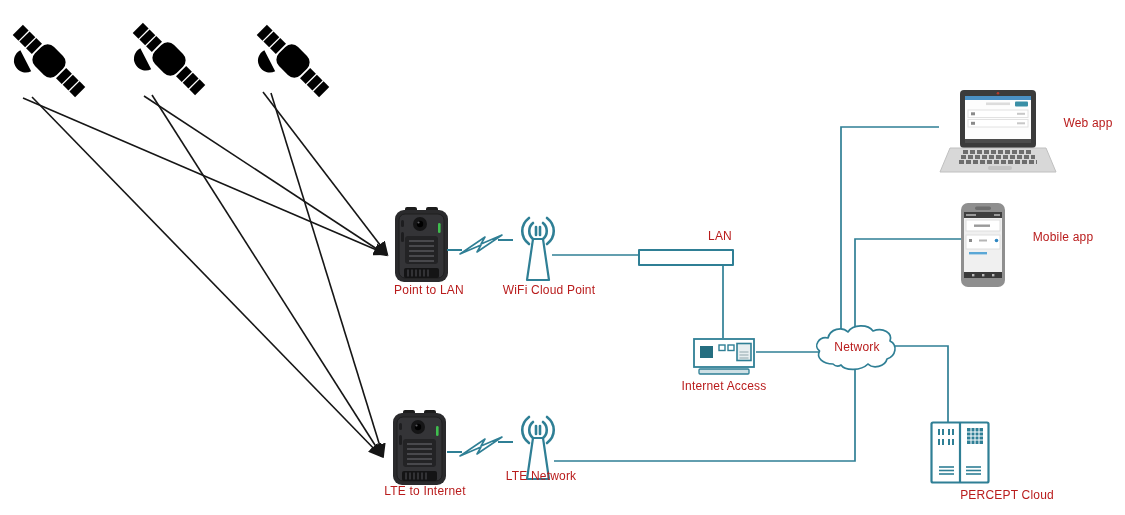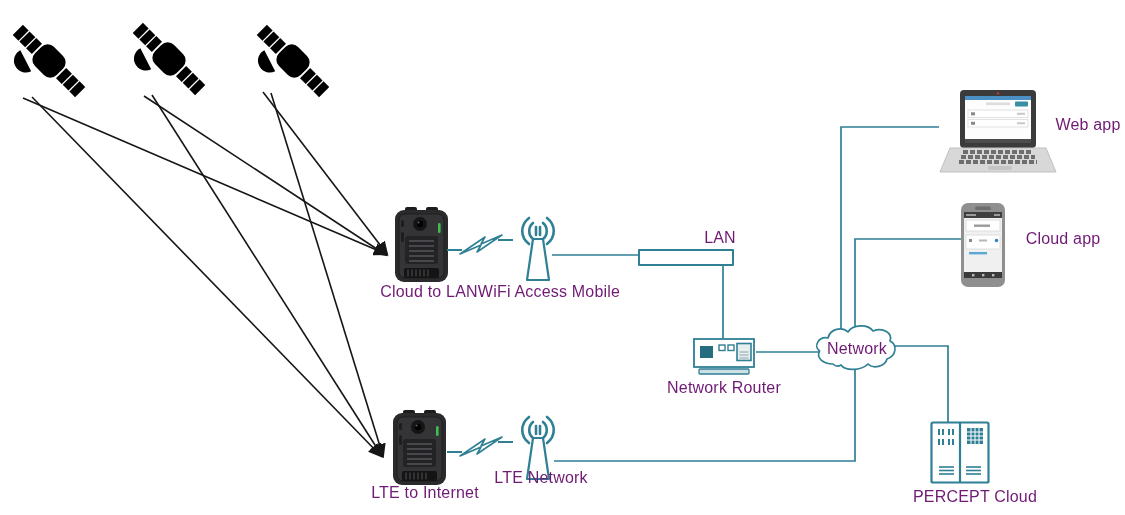--- a/index.html
+++ b/index.html
@@ -3,21 +3,21 @@
 <meta charset="utf-8">
 <style>
   html,body{margin:0;padding:0;background:#fff;}
   #stage{
     position:relative;width:1125px;height:515px;background:#ffffff;
     overflow:hidden;font-family:"Liberation Sans", sans-serif;
   }
   .abs{position:absolute;}
   .node-label{
     position:absolute;transform:translateX(-50%);
-    font-size:16px;color:#701a75;white-space:nowrap;letter-spacing:.2px;
+    font-size:12px;color:#b91c1c;white-space:nowrap;letter-spacing:.2px;
   }
   .lan-box{
     position:absolute;left:638px;top:249px;width:92px;height:13px;
     border:2px solid #2f7f95;background:#fff;border-radius:1px;
   }
   svg{display:block;}
 </style>
 </head>
 <body>
 
@@ -274,24 +274,24 @@
     <g stroke="#2f7f95" stroke-width="1.6">
       <path d="M9,46 H24"></path>
         <path d="M9,49.5 H24"></path>
         <path d="M9,53 H24"></path>
       <path d="M36,46 H51"></path>
         <path d="M36,49.5 H51"></path>
         <path d="M36,53 H51"></path>
     </g>
   </svg>
 
-  <span class="node-label" style="left:429px;top:283px">Cloud to LAN</span>
-  <span class="node-label" style="left:549px;top:283px">WiFi Access Mobile</span>
+  <span class="node-label" style="left:429px;top:283px">Point to LAN</span>
+  <span class="node-label" style="left:549px;top:283px">WiFi Cloud Point</span>
   <span class="node-label" style="left:720px;top:229px">LAN</span>
-  <span class="node-label" style="left:724px;top:379px">Network Router</span>
+  <span class="node-label" style="left:724px;top:379px">Internet Access</span>
   <span class="node-label" style="left:857px;top:340px">Network</span>
   <span class="node-label" style="left:1088px;top:116px">Web app</span>
-  <span class="node-label" style="left:1063px;top:230px">Cloud app</span>
-  <span class="node-label" style="left:975px;top:488px">PERCEPT Cloud</span>
+  <span class="node-label" style="left:1063px;top:230px">Mobile app</span>
+  <span class="node-label" style="left:1007px;top:488px">PERCEPT Cloud</span>
   <span class="node-label" style="left:425px;top:484px">LTE to Internet</span>
   <span class="node-label" style="left:541px;top:469px">LTE Network</span>
 
 </div>
 
 </body></html>

